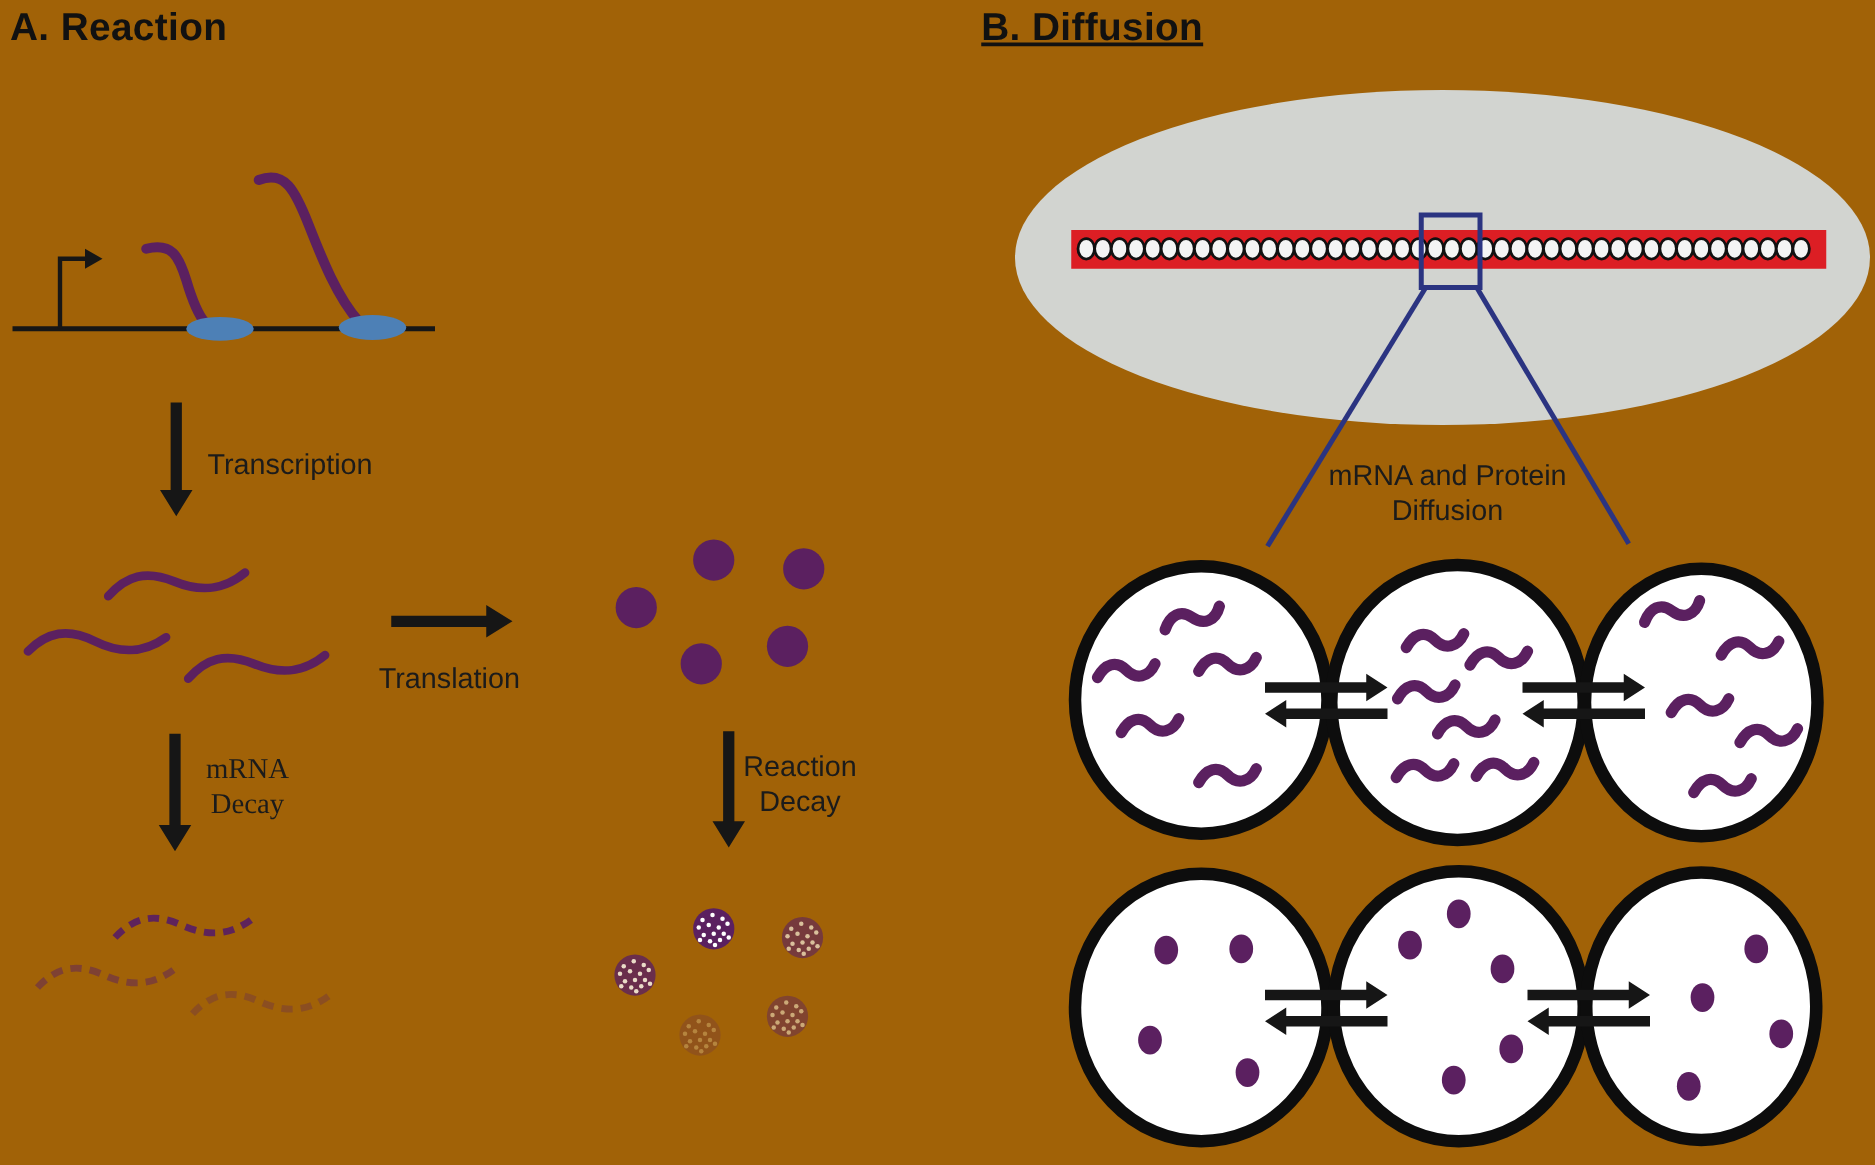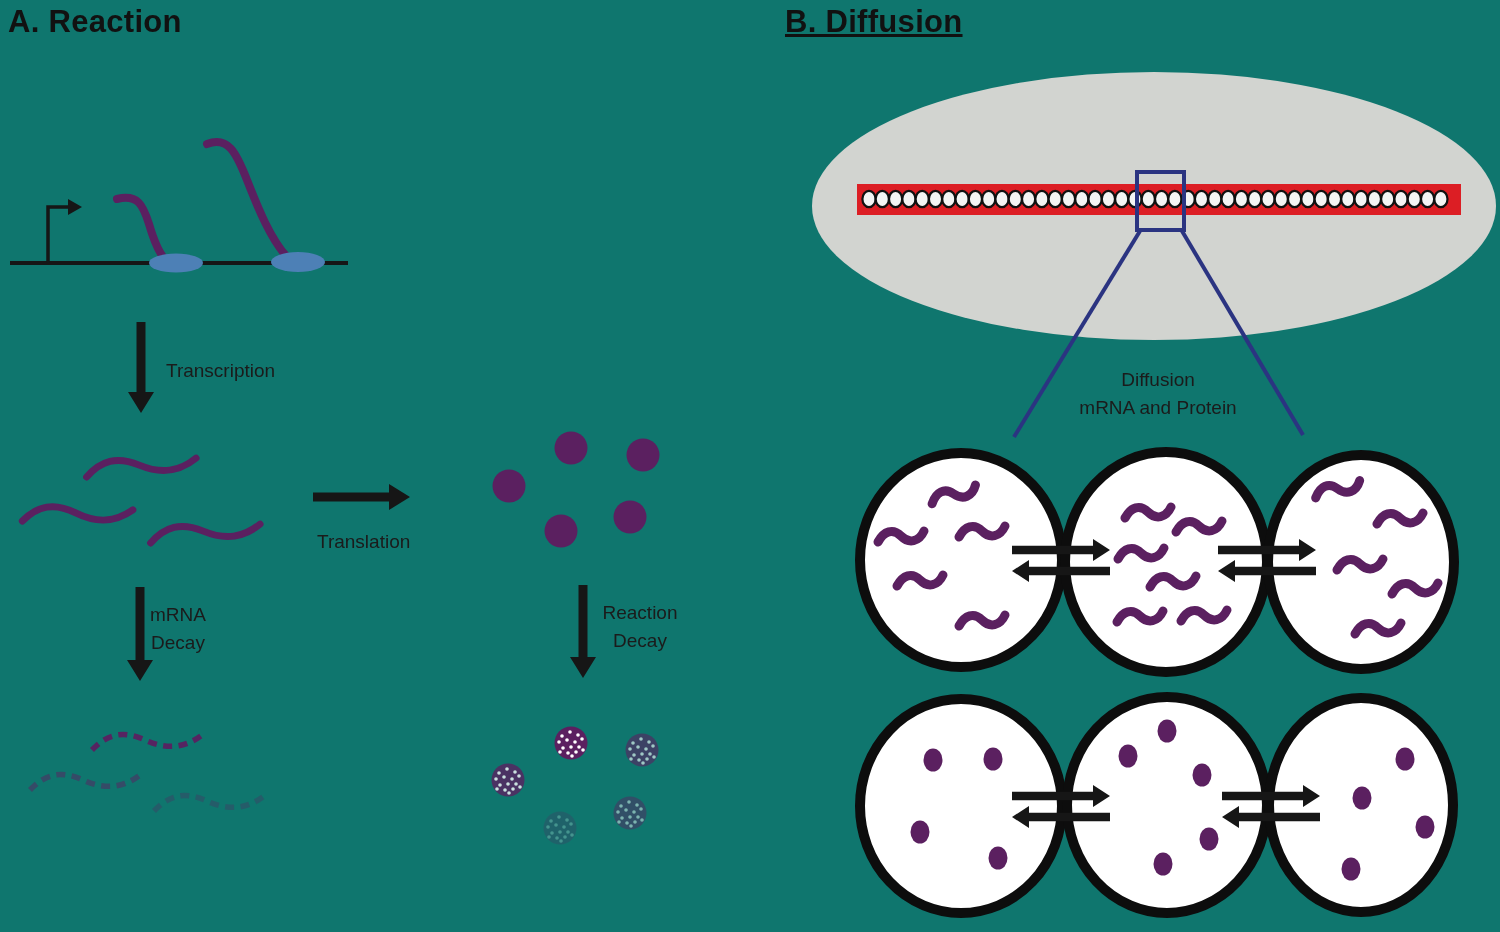--- a/index.html
+++ b/index.html
@@ -1,26 +1,26 @@
 <!DOCTYPE html>
 <html><head>
 <meta charset="utf-8">
 <style>
   html,body{margin:0;padding:0;background:#ffffff;}
   .canvas{
-    position:relative;width:1500px;height:932px;background:#0f766e;overflow:hidden;
+    position:relative;width:1500px;height:932px;background:#a16207;overflow:hidden;
     font-family:"Liberation Sans","DejaVu Sans",sans-serif;
   }
   svg.fig{position:absolute;left:0;top:0;}
   .ptitle{
     position:absolute;font-size:31px;font-weight:700;color:#111111;
     letter-spacing:0.3px;white-space:nowrap;
   }
   .lbl{
-    position:absolute;font-size:19px;color:#1b1b1b;line-height:28px;white-space:nowrap;
+    position:absolute;font-size:23px;color:#1b1b1b;line-height:28px;white-space:nowrap;
   }
   .lbl.center{text-align:center;white-space:normal;}
 </style>
 </head>
 <body>
 
 <div class="canvas">
 
   <svg class="fig" id="fig" width="1500" height="932" viewBox="0 0 1500 932">
       <g>
@@ -233,30 +233,30 @@
       <polygon points="1110,812.8 1029,812.8 1029,806 1012,817 1029,828 1029,821.2 1110,821.2" fill="#161616"></polygon>
       <polygon points="1222,791.8 1303,791.8 1303,785 1320,796 1303,807 1303,800.2 1222,800.2" fill="#161616"></polygon>
       <polygon points="1320,812.8 1239,812.8 1239,806 1222,817 1239,828 1239,821.2 1320,821.2" fill="#161616"></polygon>
     </svg>
 
   <div class="ptitle" style="left:8px;top:4px;">A. Reaction</div>
   <div class="ptitle" style="left:785px;top:4px;text-decoration:underline;">B. Diffusion</div>
 
   <div class="lbl" style="left:166px;top:357px;">Transcription</div>
 
-  <div class="lbl" style="left:317px;top:528px;">Translation</div>
-
-  <div class="lbl center" style="left:132px;top:601px;width:92px;">
+  <div class="lbl" style="left:303px;top:528px;">Translation</div>
+
+  <div class="lbl center" style="left:152px;top:601px;width:92px;font-family:Liberation Serif, serif;">
     <div>mRNA</div>
     <div>Decay</div>
   </div>
 
   <div class="lbl center" style="left:592px;top:599px;width:96px;">
     <div>Reaction</div>
     <div>Decay</div>
   </div>
 
   <div class="lbl center" style="left:1028px;top:366px;width:260px;">
+    <div>mRNA and Protein</div>
     <div>Diffusion</div>
-    <div>mRNA and Protein</div>
   </div>
 
 </div>
 
 </body></html>

